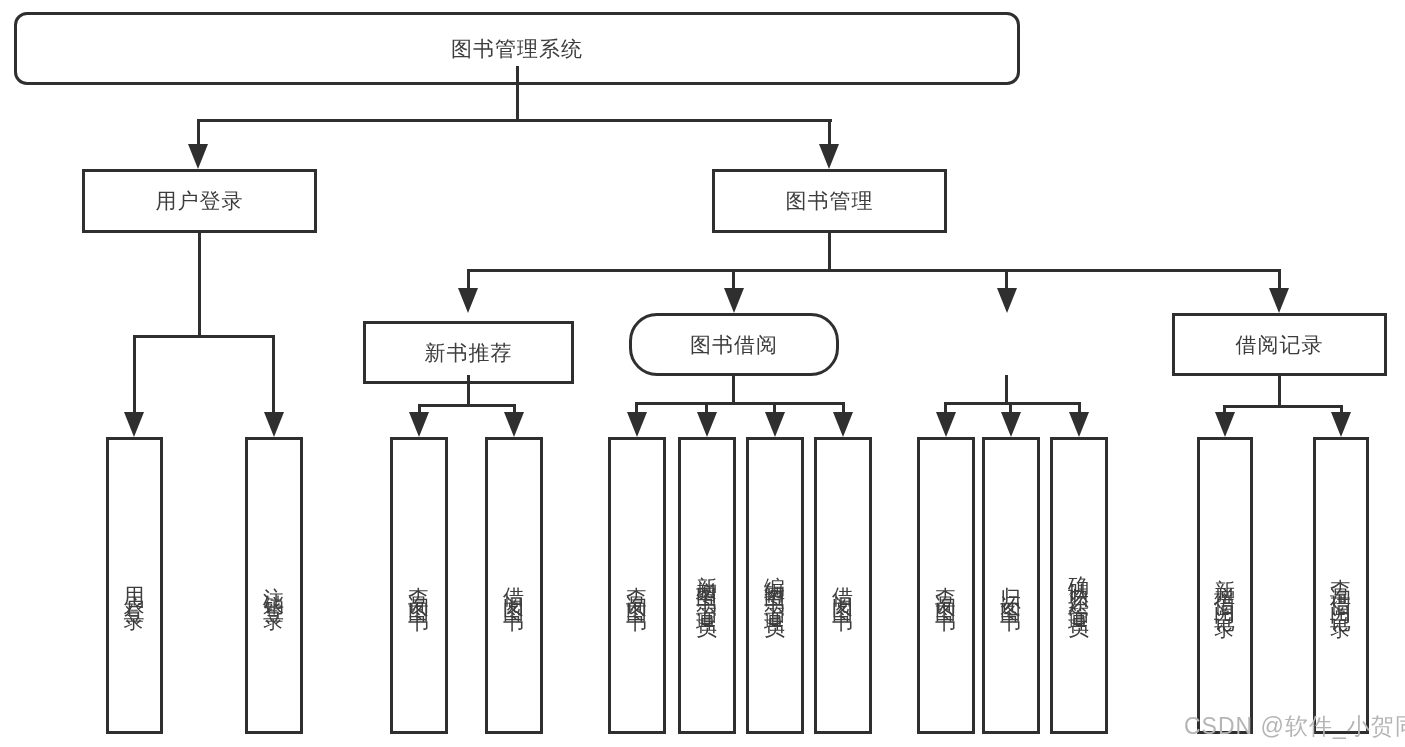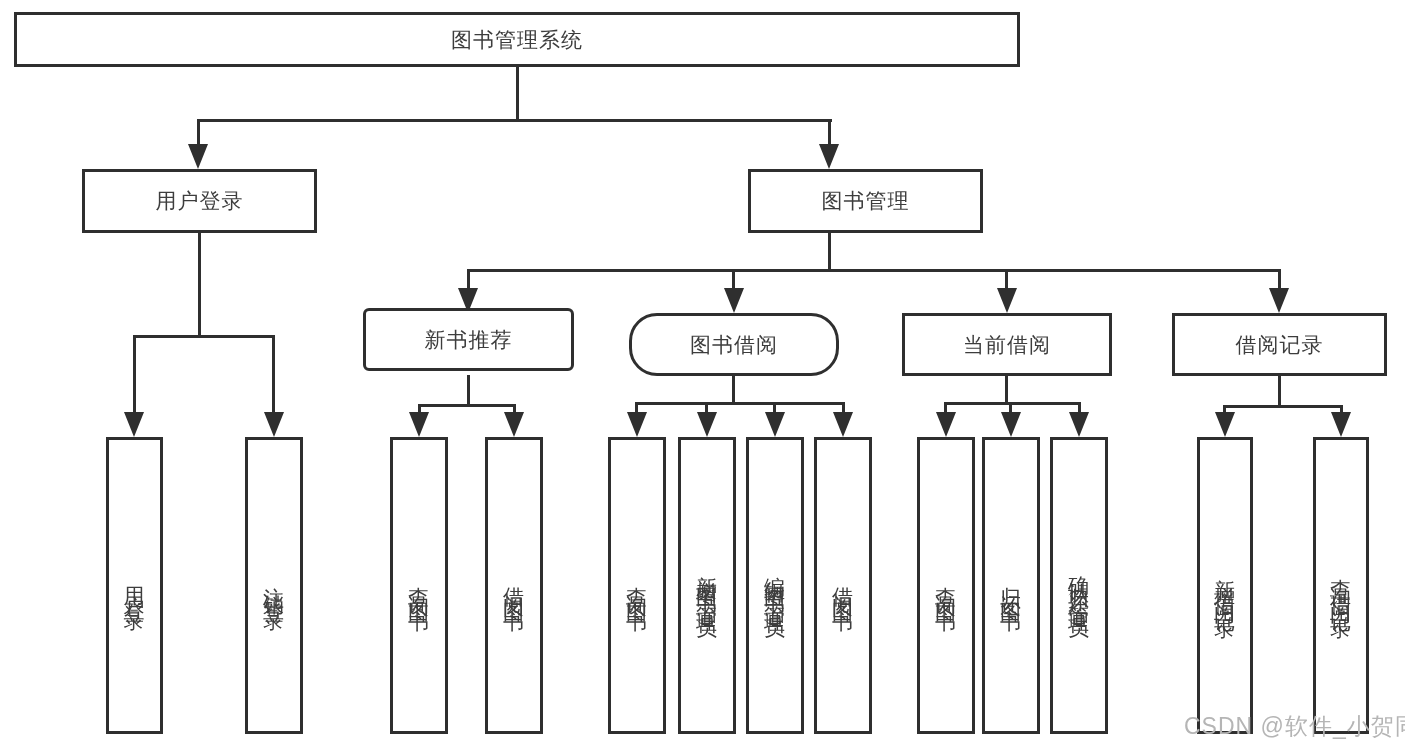--- a/index.html
+++ b/index.html
@@ -27,35 +27,35 @@
   .watermark{
     position:absolute;left:1184px;top:711px;font-size:23px;letter-spacing:1px;
     color:#b5b5b5;white-space:nowrap;
   }
 </style>
 </head>
 <body>
 
 <div class="canvas">
 
-  <div class="node" style="left:14px;top:12px;width:1006px;height:55px;">
+  <div class="node" style="left:14px;top:12px;width:1006px;height:73px;border-radius:13px;">
     <span class="hlabel">图书管理系统</span>
   </div>
 
   <div class="line" style="left:516px;top:66px;width:3px;height:56px;"></div>
   <div class="line" style="left:197px;top:119px;width:635px;height:3px;"></div>
   <div class="line" style="left:197px;top:119px;width:3px;height:32px;"></div>
   <div class="arrow" style="left:188px;top:144px;"></div>
   <div class="line" style="left:828px;top:119px;width:3px;height:32px;"></div>
   <div class="arrow" style="left:819px;top:144px;"></div>
 
   <div class="node" style="left:82px;top:169px;width:235px;height:64px;">
     <span class="hlabel">用户登录</span>
   </div>
-  <div class="node" style="left:712px;top:169px;width:235px;height:64px;margin-left:36px;">
+  <div class="node" style="left:712px;top:169px;width:235px;height:64px;">
     <span class="hlabel">图书管理</span>
   </div>
 
   <div class="line" style="left:198px;top:232px;width:3px;height:106px;"></div>
   <div class="line" style="left:133px;top:335px;width:142px;height:3px;"></div>
   <div class="line" style="left:133px;top:335px;width:3px;height:82px;"></div>
   <div class="arrow" style="left:124px;top:412px;"></div>
   <div class="line" style="left:272px;top:335px;width:3px;height:82px;"></div>
   <div class="arrow" style="left:264px;top:412px;"></div>
 
@@ -63,28 +63,25 @@
   <div class="line" style="left:467px;top:269px;width:814px;height:3px;"></div>
   <div class="line" style="left:467px;top:269px;width:3px;height:24px;"></div>
   <div class="arrow" style="left:458px;top:288px;"></div>
   <div class="line" style="left:732px;top:269px;width:3px;height:24px;"></div>
   <div class="arrow" style="left:724px;top:288px;"></div>
   <div class="line" style="left:1005px;top:269px;width:3px;height:24px;"></div>
   <div class="arrow" style="left:997px;top:288px;"></div>
   <div class="line" style="left:1278px;top:269px;width:3px;height:24px;"></div>
   <div class="arrow" style="left:1269px;top:288px;"></div>
 
-  <div class="node" style="left:363px;top:308px;width:211px;height:63px;border-radius:6px;">
+  <div class="node" style="left:363px;top:321px;width:211px;height:63px;">
     <span class="hlabel">新书推荐</span>
   </div>
   <div class="node" style="left:629px;top:313px;width:210px;height:63px;border-radius:28px;">
     <span class="hlabel">图书借阅</span>
-  </div>
-  <div class="node" style="left:902px;top:313px;width:210px;height:63px;">
-    <span class="hlabel">当前借阅</span>
   </div>
   <div class="node" style="left:1172px;top:313px;width:215px;height:63px;">
     <span class="hlabel">借阅记录</span>
   </div>
 
   <div class="line" style="left:467px;top:375px;width:3px;height:32px;"></div>
   <div class="line" style="left:418px;top:404px;width:98px;height:3px;"></div>
   <div class="line" style="left:418px;top:404px;width:3px;height:12px;"></div>
   <div class="arrow" style="left:409px;top:412px;"></div>
   <div class="line" style="left:513px;top:404px;width:3px;height:12px;"></div>

